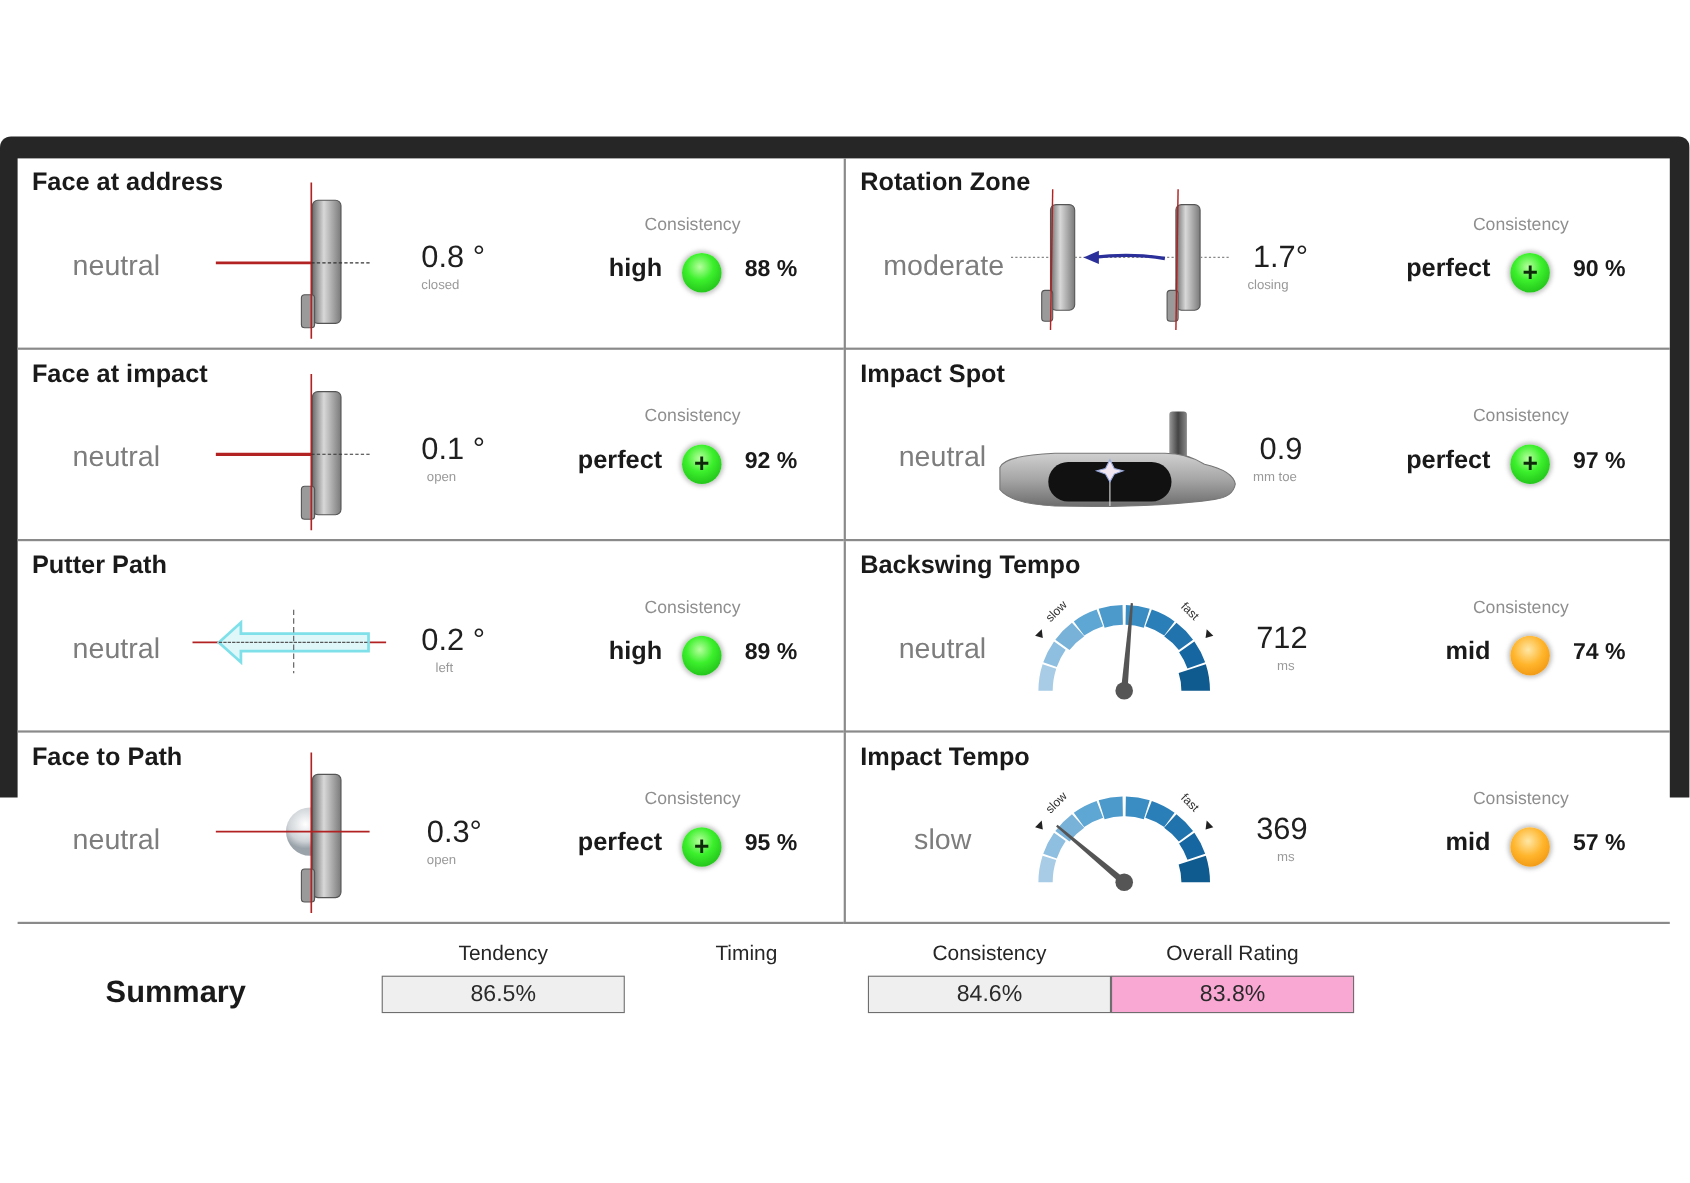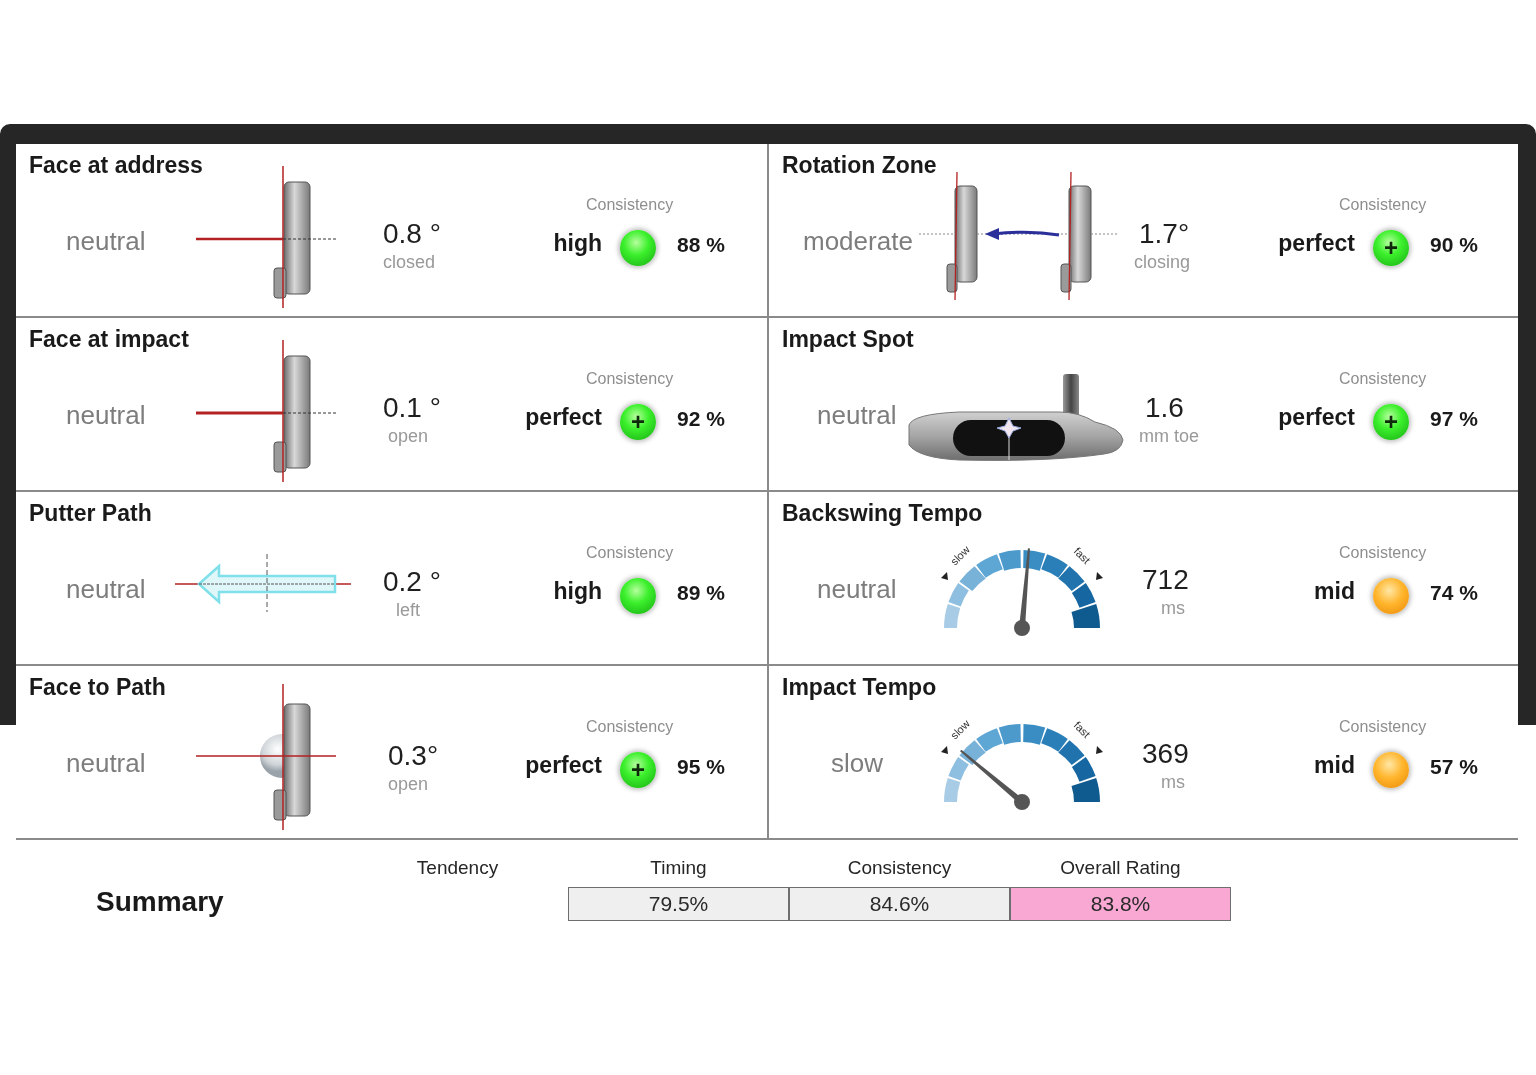--- a/index.html
+++ b/index.html
@@ -10,21 +10,21 @@
   .panel { position:absolute; left:16px; top:20px; width:1502px; height:803px; background:#ffffff; }
   .grid { position:absolute; left:0; top:0; width:1502px; height:700px; }
   .cell { position:absolute; width:751px; height:174px; box-sizing:border-box;
           border-bottom:2px solid #8a8a8a; }
   .cell.right { border-left:2px solid #8a8a8a; }
   .cell-title { position:absolute; left:13px; top:8px; font-size:23px; font-weight:bold; color:#1a1a1a; }
   .cell.right .cell-title { left:13px; }
   .tendency { position:absolute; top:82px; font-size:26px; color:#7d7d7d; }
   .graphic { position:absolute; }
   .value { position:absolute; font-size:28px; color:#1f1f1f; }
-  .unit { position:absolute; font-size:18px; color:#999; }
+  .unit { position:absolute; font-size:12px; color:#999; }
   .cons-label { position:absolute; font-size:16px; color:#8e8e8e; }
   .cons-rating { position:absolute; font-size:23px; font-weight:bold; color:#1a1a1a; text-align:right; }
   .cons-pct { position:absolute; font-size:21px; font-weight:bold; color:#1a1a1a; }
   .dot { position:absolute; width:36px; height:36px; border-radius:50%; }
   .dot.green { background:radial-gradient(circle at 45% 35%, #b6ff9e 0%, #3cf02c 40%, #22c21a 80%, #6a8a66 100%);
                box-shadow:0 0 4px 2px rgba(120,120,120,0.45); }
   .dot.orange { background:radial-gradient(circle at 45% 35%, #ffe7a6 0%, #ffb52c 45%, #ef9410 85%, #a08668 100%);
                box-shadow:0 0 4px 2px rgba(120,120,120,0.45); }
   .dot .plus { position:absolute; left:0; top:0; width:36px; height:36px; text-align:center; line-height:36px;
                font-size:24px; font-weight:bold; color:#0e2a0a; }
@@ -143,21 +143,21 @@
                 <stop offset="0.5" stop-color="#444"></stop>
                 <stop offset="1" stop-color="#888"></stop>
               </linearGradient>
           </defs>
           <rect x="164" y="4" width="16" height="46" rx="3" fill="url(#hoselg)"></rect>
           <path d="M10 55 Q14 44 60 42 L160 42 Q180 42 196 52 Q222 58 224 70 Q222 82 205 84 Q150 92 60 90 Q20 88 10 75 Z" fill="url(#headg)" stroke="#777"></path>
           <rect x="54" y="50" width="112" height="36" rx="18" fill="#111"></rect>
           <line x1="110" y1="60" x2="110" y2="90" stroke="#ddd" stroke-width="1"></line>
           <polygon points="110,48 114,56 122,58 114,61 110,68 106,61 98,58 106,56" fill="#f2e6f0" stroke="#9ad" stroke-width="1"></polygon>
         </svg>
-        <div class="value" style="left:376px;top:74px;">1.6</div>
+        <div class="value" style="left:376px;top:74px;">0.9</div>
         <div class="unit" style="left:370px;top:108px;">mm toe</div>
         <div class="cons-label" style="left:570px;top:52px;">Consistency</div>
         <div class="cons-rating" style="left:480px;width:106px;top:86px;">perfect</div>
         <div class="dot green" style="left:604px;top:86px;">
             <div class="plus">+</div>
           </div>
         <div class="cons-pct" style="left:661px;top:89px;">97 %</div>
       </div>
 
       <div class="cell" style="left:0;top:348px;">
@@ -271,18 +271,18 @@
         <div class="cons-pct" style="left:661px;top:89px;">57 %</div>
       </div>
     </div>
 
     <div class="summary">
       <div class="summary-label">Summary</div>
       <div class="sum-head" style="left:331px;">Tendency</div>
       <div class="sum-head" style="left:552px;">Timing</div>
       <div class="sum-head" style="left:773px;">Consistency</div>
       <div class="sum-head" style="left:994px;">Overall Rating</div>
-      <div class="sum-box" style="left:552px;">79.5%</div>
+      <div class="sum-box" style="left:331px;">86.5%</div>
       <div class="sum-box" style="left:773px;">84.6%</div>
       <div class="sum-box overall" style="left:994px;">83.8%</div>
     </div>
   </div>
 </div>
 
 </body></html>

